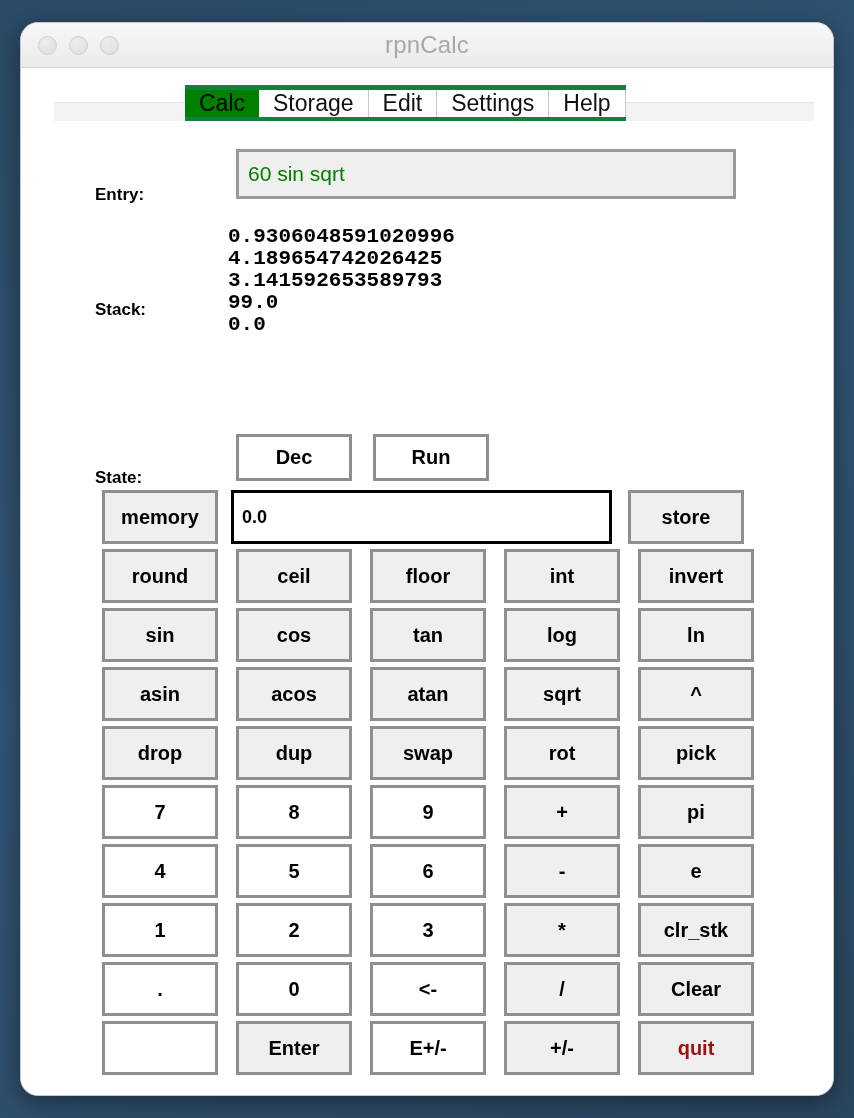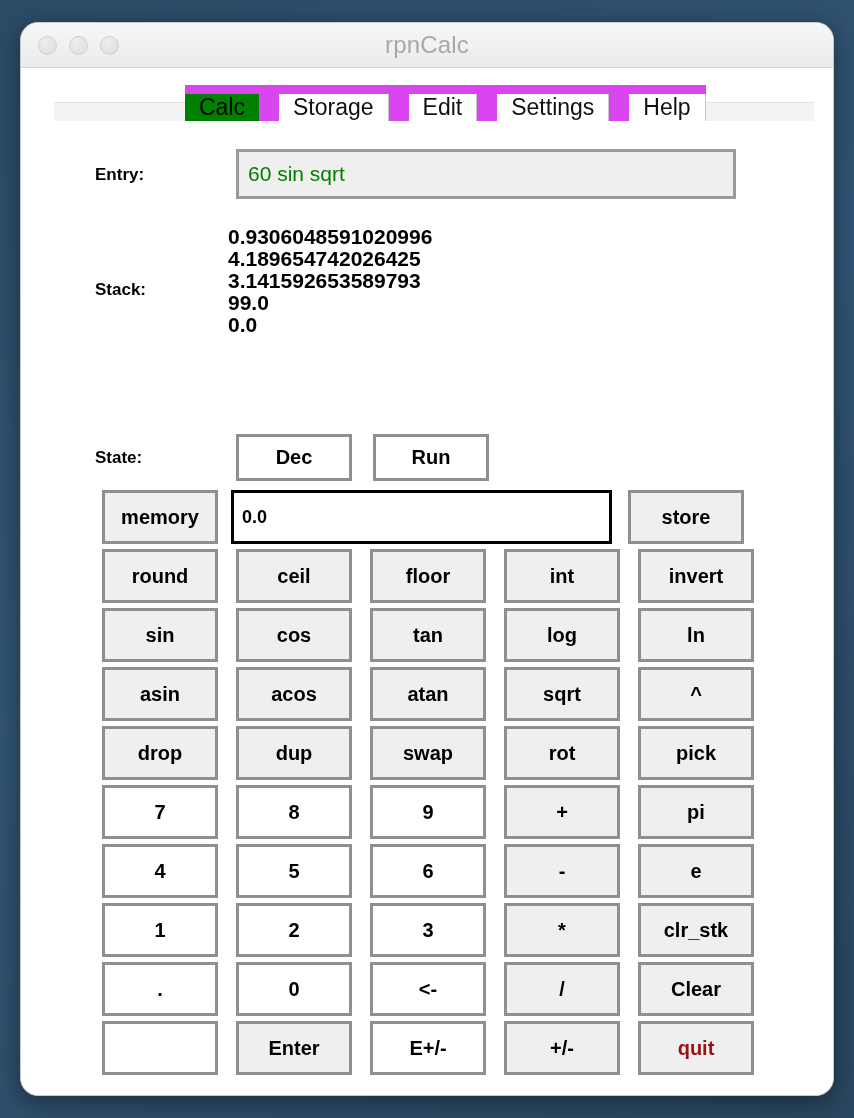--- a/index.html
+++ b/index.html
@@ -87,25 +87,24 @@
     top: 17px;
     height: 19px;
     background: #f3f3f3;
     border-top: 1px solid #e3e3e3;
   }
   .tabs {
     position: absolute;
     left: 131px;
     top: 0;
     display: flex;
-    align-items: flex-end;
+    align-items: center;
     height: 36px;
-    background: #d946ef;
+    background: #15803d;
     z-index: 2;
-    gap: 20px;
   }
   .tab {
     display: flex;
     align-items: center;
     justify-content: center;
     padding: 0 14px;
     font-size: 23px;
     color: #111;
     background: #ffffff;
     border-right: 1px solid #c6c6c6;
@@ -123,20 +122,21 @@
   .row-entry {
     position: absolute;
     top: 81px;
     left: 0; right: 0;
     height: 54px;
   }
   .label {
     font-size: 17px;
     font-weight: bold;
     color: #000;
+    margin-top: 20px;
   }
   .lbl-entry {
     position: absolute;
     left: 74px;
     top: 16px;
   }
   .entry-box {
     position: absolute;
     left: 215px;
     top: 0;
@@ -163,20 +163,21 @@
     top: 54px;
   }
   .stack-vals {
     position: absolute;
     left: 207px;
     top: 0;
     font-size: 21px;
     font-weight: bold;
     color: #000;
     line-height: 22px;
+    font-family: Liberation Mono, monospace;
   }
   .stack-vals div { height: 22px; }
 
   .row-state {
     position: absolute;
     top: 366px;
     left: 0; right: 0;
     height: 47px;
   }
   .lbl-state {

